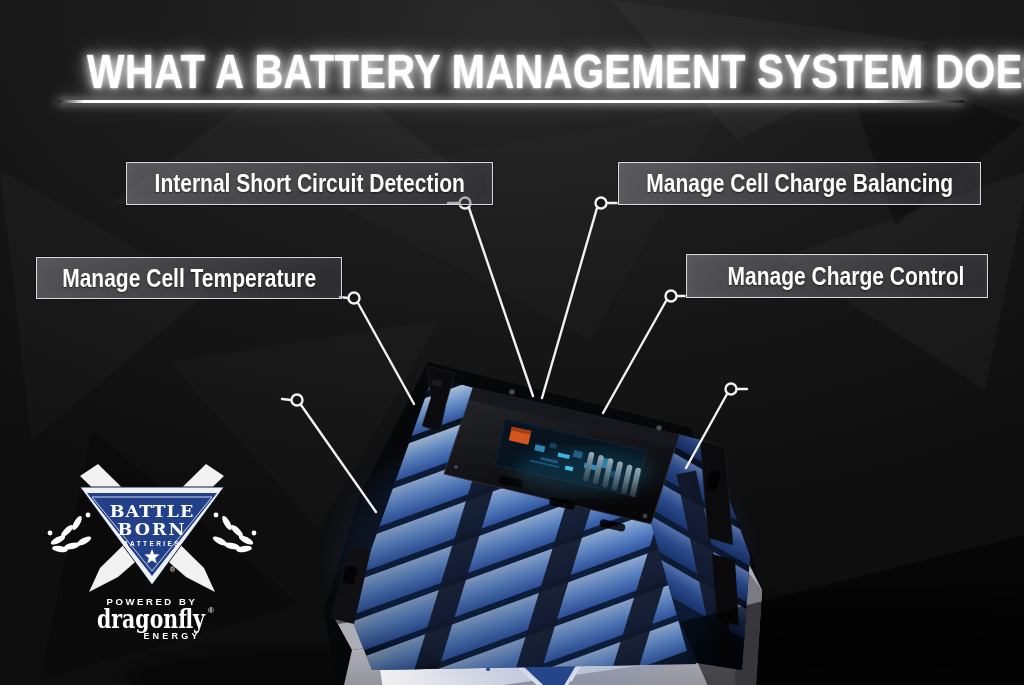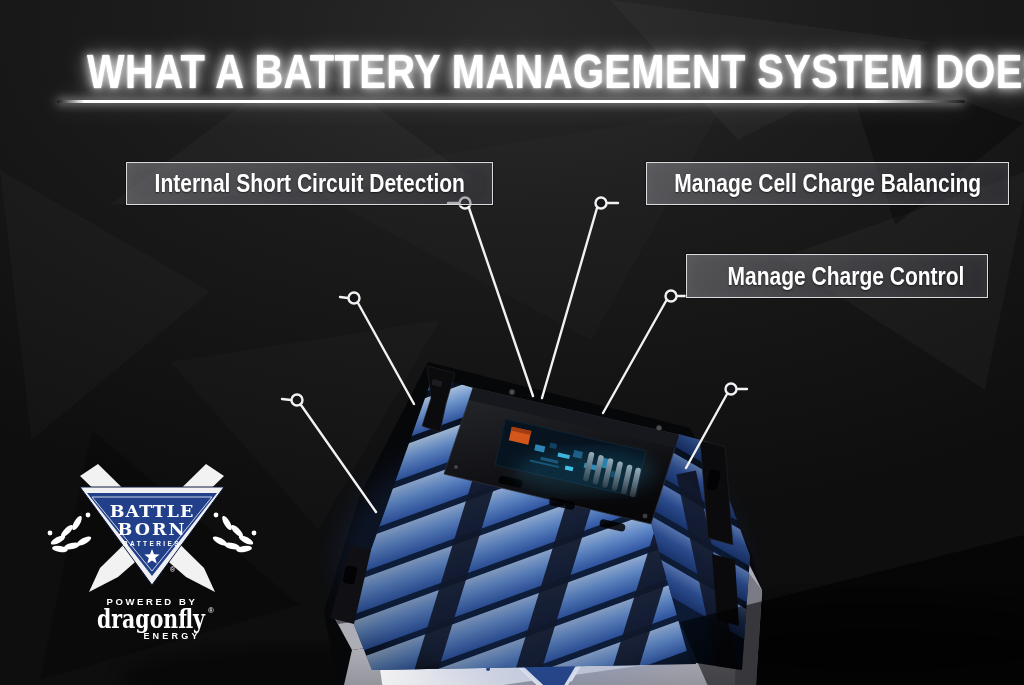--- a/index.html
+++ b/index.html
@@ -38,21 +38,21 @@
     border:1.5px solid rgba(228,228,232,.95);
     background:linear-gradient(120deg,rgba(150,150,156,.48),rgba(70,70,78,.40));
     box-shadow:0 0 0 1px rgba(0,0,0,.35), inset 0 0 14px rgba(255,255,255,.05);
   }
   .callout .txt{
     color:#fff;font-weight:bold;font-size:25px;white-space:nowrap;
     transform:scaleX(.84);transform-origin:50% 50%;
     text-shadow:0 1px 2px rgba(0,0,0,.6);
   }
   .c0{left:81px;top:162px;width:365px;height:41px;margin-left:45px;}
-  .c1{left:618px;top:162px;width:361px;height:41px;margin-left:28px;}
+  .c1{left:618px;top:162px;width:361px;height:41px;}
   .c2{left:36px;top:257px;width:304px;height:40px;}
   .c3{left:686px;top:254px;width:282px;height:42px;padding-left:18px;}
   .c4{left:39px;top:360px;width:243px;height:39px;}
   .c5{left:747px;top:348px;width:241px;height:41px;}
 
   .scene{position:absolute;left:0;top:0;}
 </style>
 </head>
 <body>
 
@@ -266,20 +266,23 @@
 
   <div class="title">WHAT A BATTERY MANAGEMENT SYSTEM DOES</div>
   <div class="title-underline"></div>
 
   <div class="callout c0">
     <span class="txt">Internal Short Circuit Detection</span>
   </div>
   <div class="callout c1">
     <span class="txt">Manage Cell Charge Balancing</span>
   </div>
+  <div class="callout c2">
+    <span class="txt">Manage Cell Temperature</span>
+  </div>
   <div class="callout c3">
     <span class="txt">Manage Charge Control</span>
   </div>
 
   <svg class="scene" width="310" height="230" viewBox="0 0 310 230" style="left:0;top:445px;">
     <g fill="#f2f2f2">
       <path d="M80,31 L98,19 L204,123 L215,147 L186,132 L170,118 Z"></path>
       <path d="M224,31 L206,19 L100,123 L89,147 L118,132 L134,118 Z"></path>
     </g>
     <g fill="#fff">

